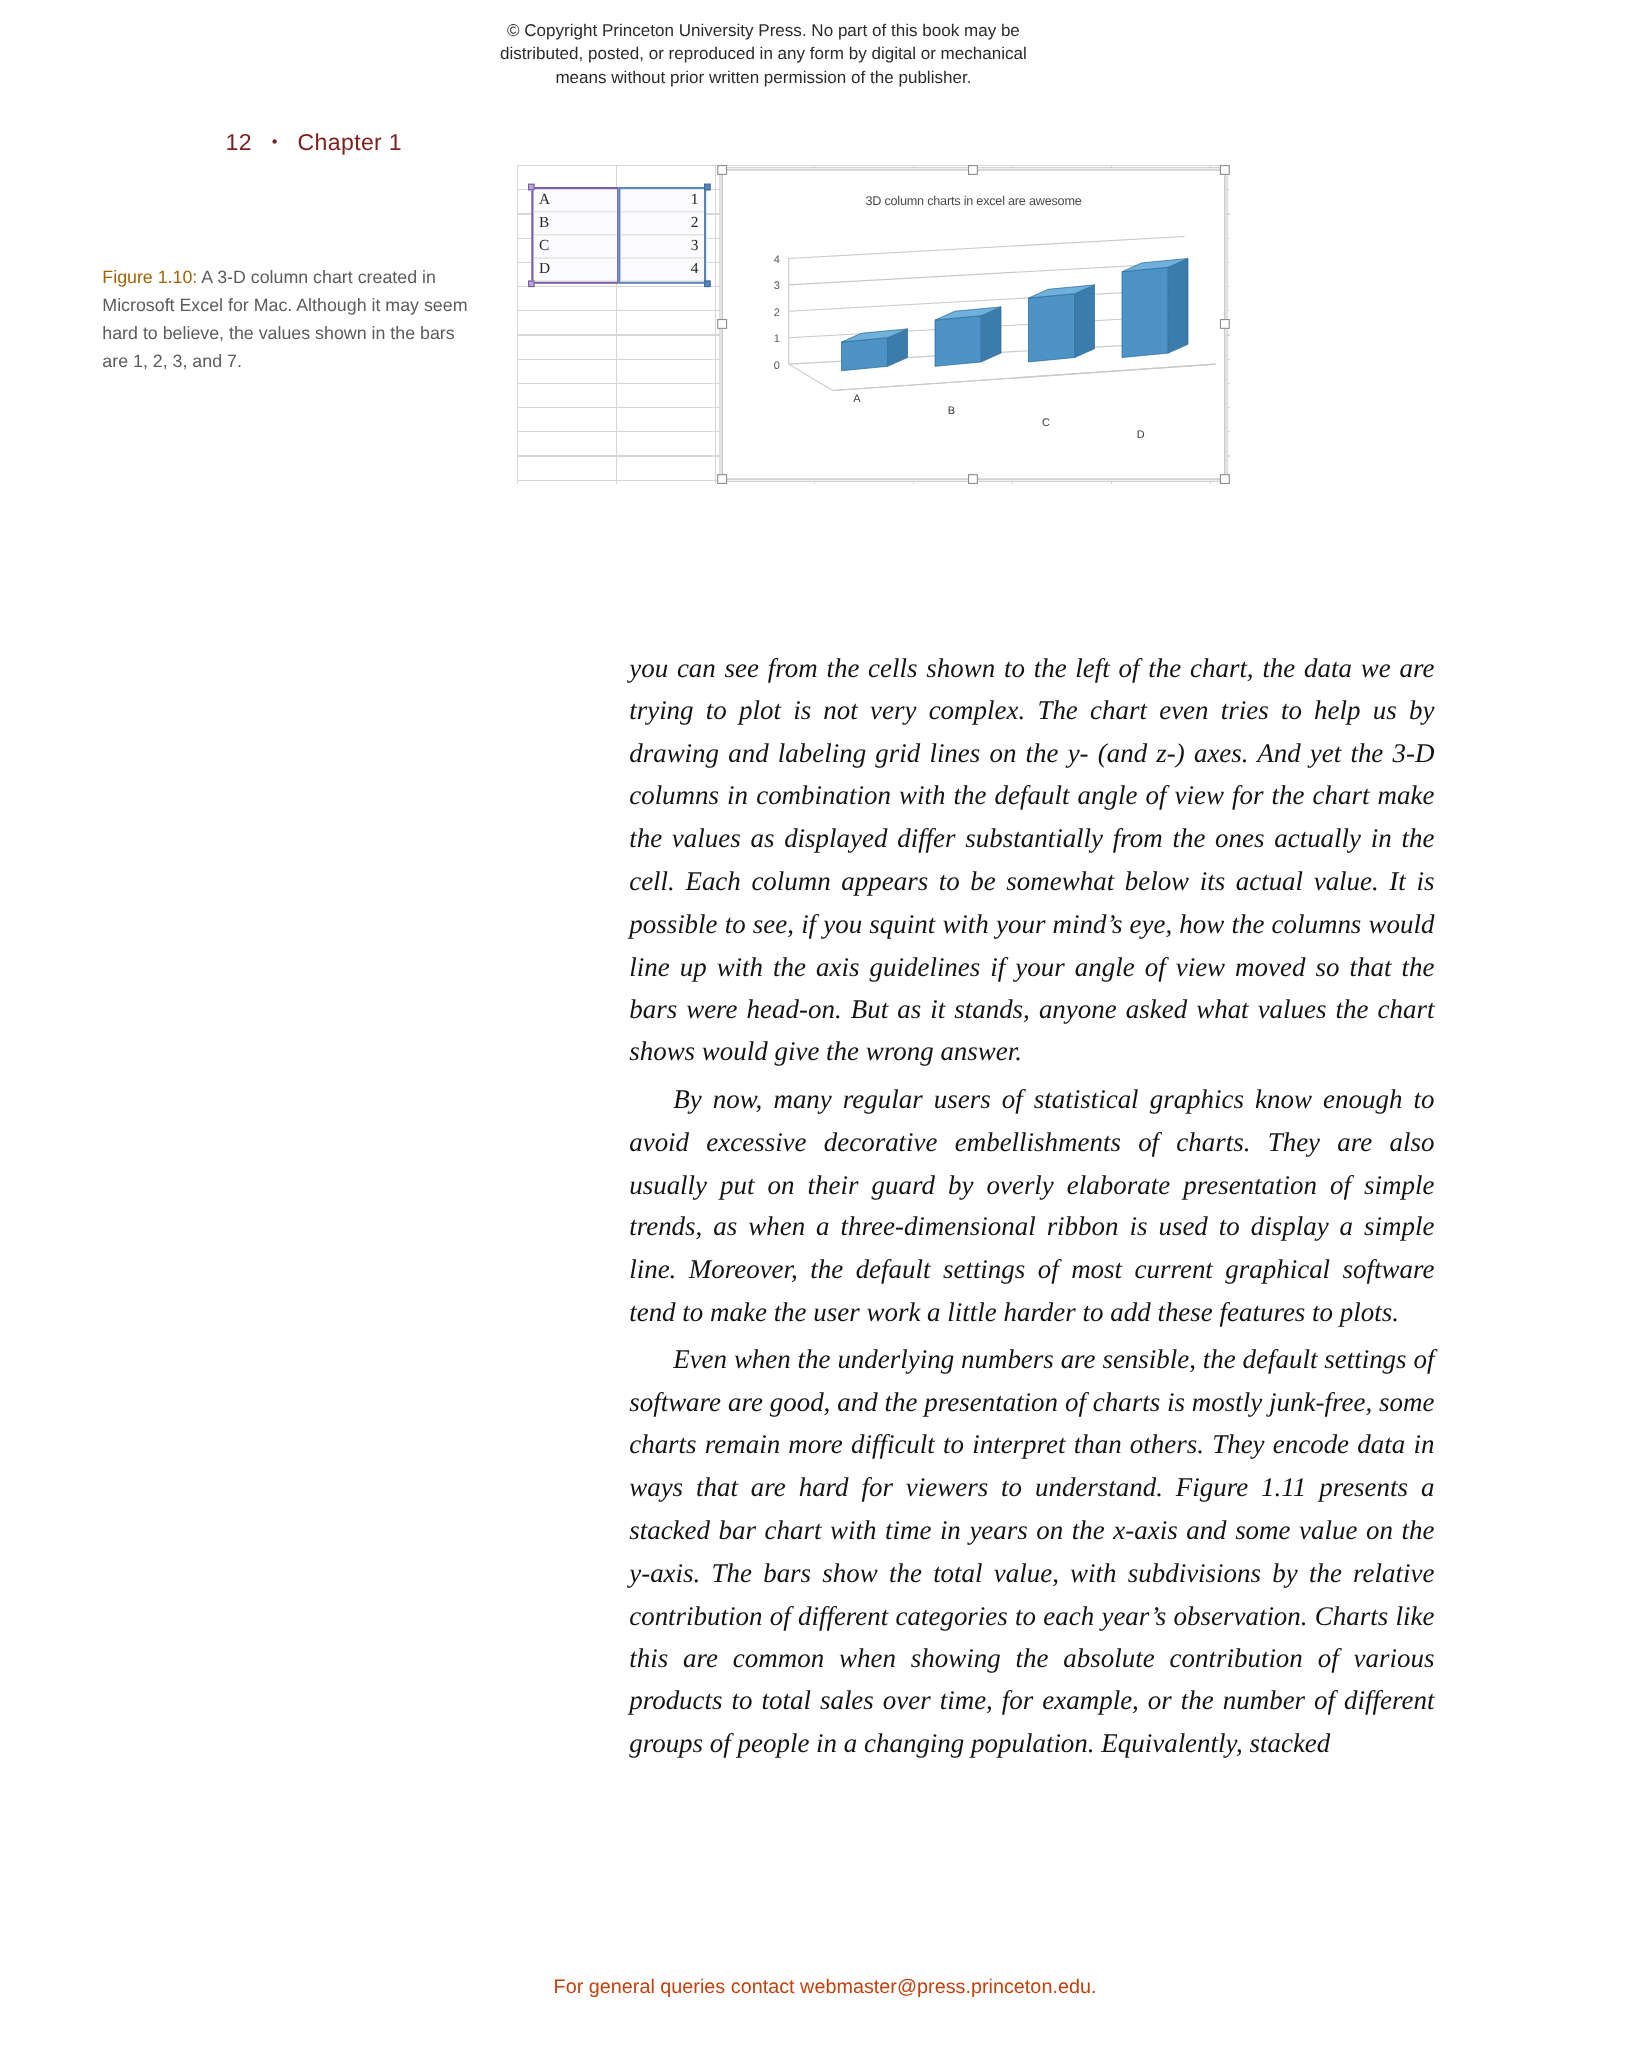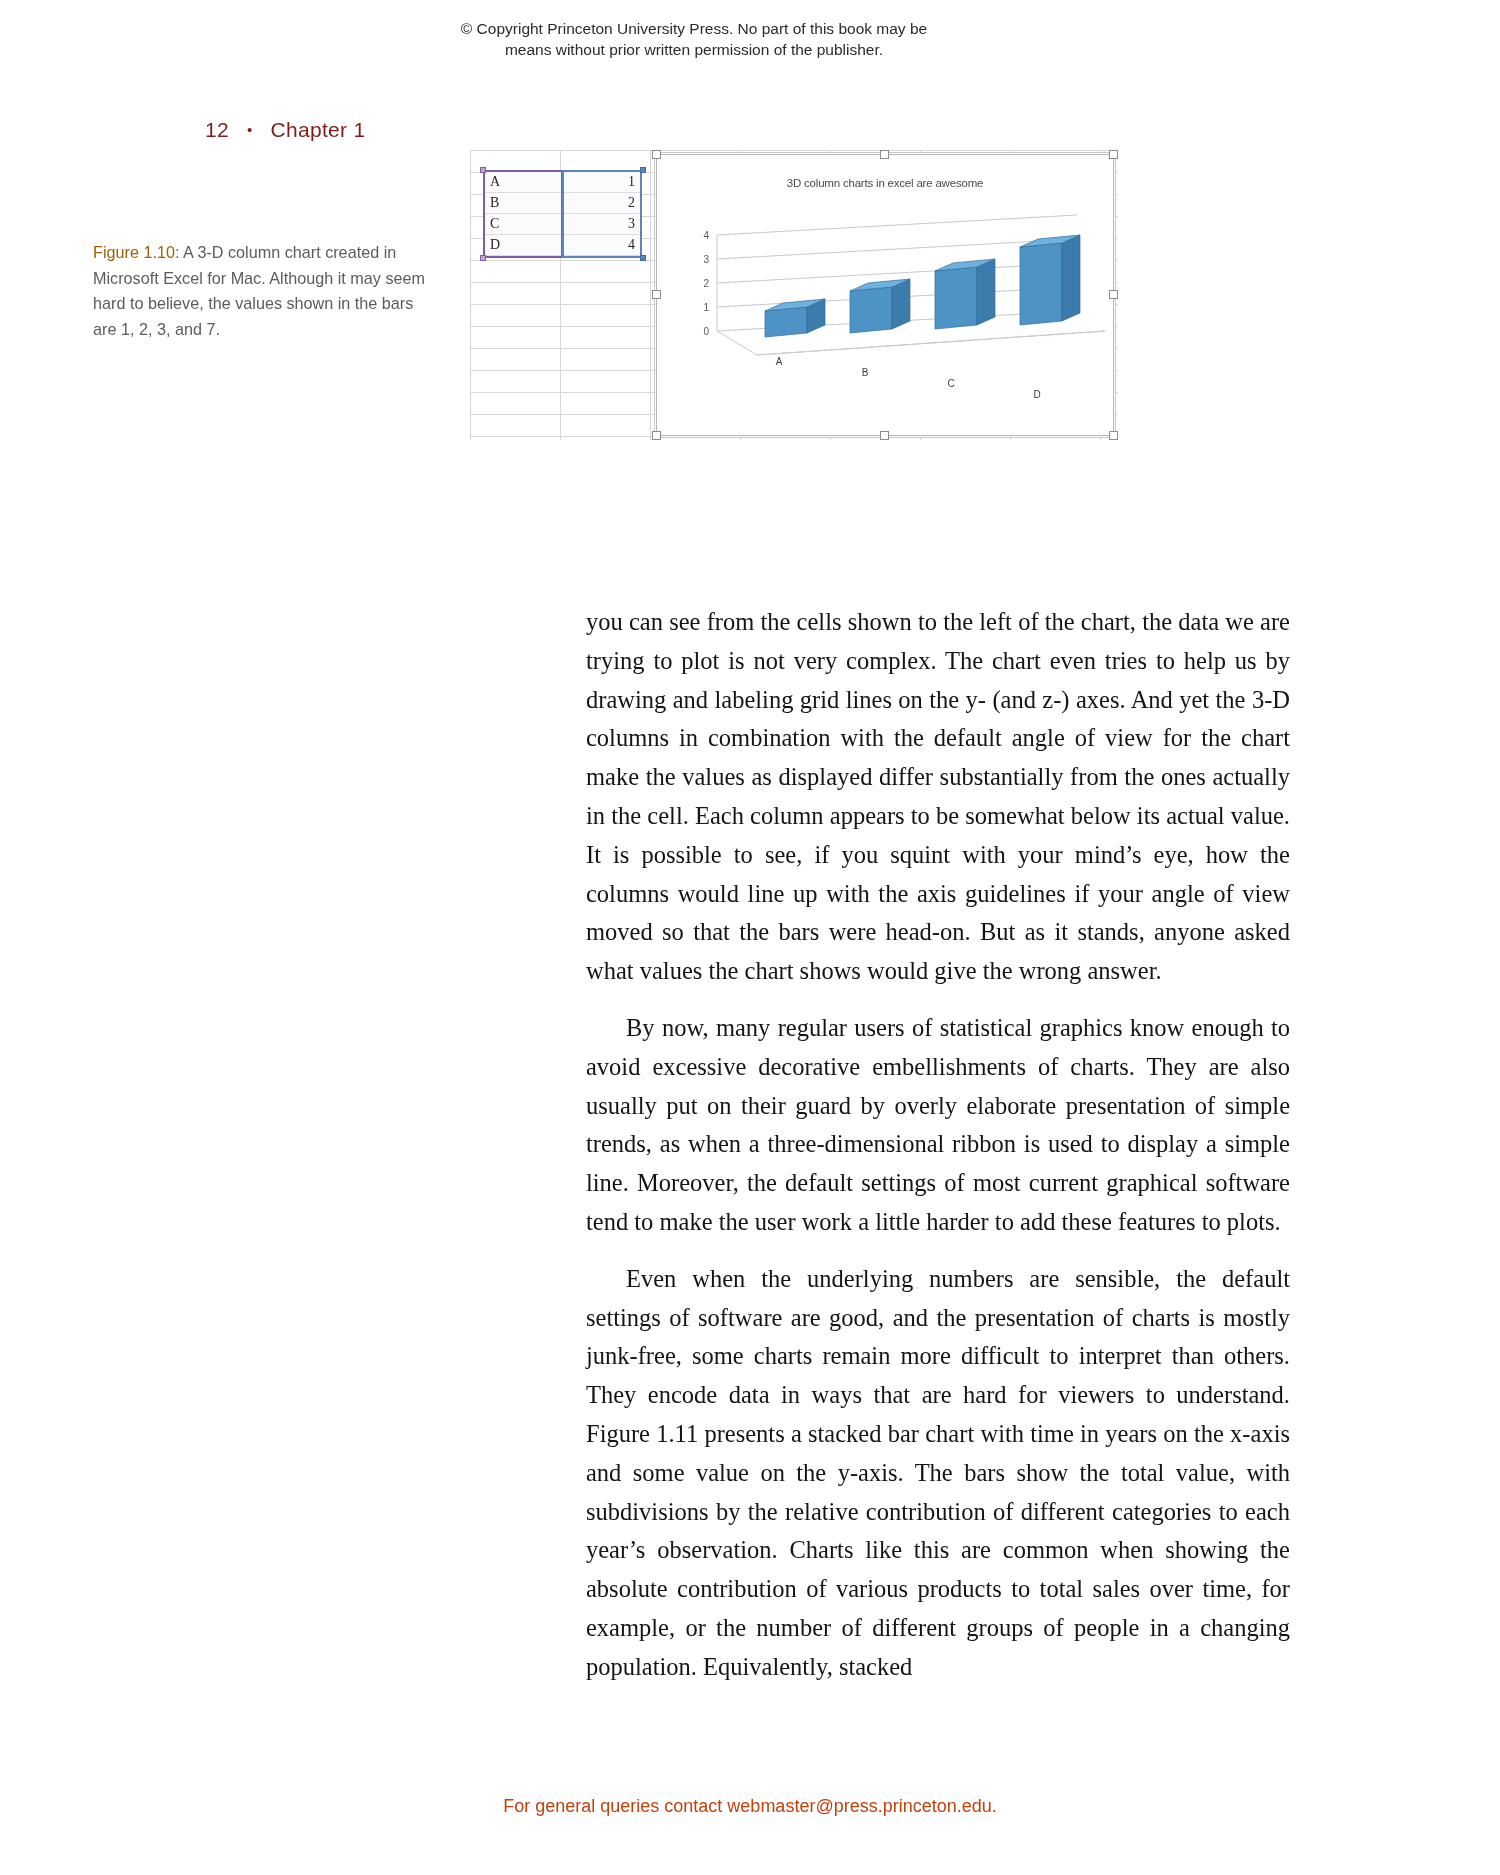--- a/index.html
+++ b/index.html
@@ -172,40 +172,41 @@
     position: absolute;
     top: 585px;
     left: 568px;
     width: 740px;
     font-family: "Liberation Serif", serif;
     font-size: 24.5px;
     line-height: 38.8px;
     color: #141414;
     text-align: justify;
   }
-  .body-text p { margin: 18px; }
+  .body-text p { margin: 4px; font-style: italic; }
   .body-text p.indent { text-indent: 40px; }
 
   
   .footer {
     position: absolute;
     bottom: 58px;
     left: 0;
     width: 1500px;
     text-align: center;
     font-family: "Liberation Sans", sans-serif;
     font-size: 18px;
     color: #c2410c;
   }
 </style>
 </head>
 <body>
 
 <div class="copyright">
   <span>© Copyright Princeton University Press. No part of this book may be</span>
+  <span>distributed, posted, or reproduced in any form by digital or mechanical</span>
   <span>means without prior written permission of the publisher.</span>
 </div>
 
 <div class="running-head">
   <span>12</span><span class="rh-sep">•</span><span>Chapter 1</span>
 </div>
 
 <div class="fig-caption">
   <span class="fig-label">Figure 1.10:</span><span> A 3-D column chart created in Microsoft Excel for Mac. Although it may seem hard to believe, the values shown in the bars are 1, 2, 3, and 7.</span>
 </div>

